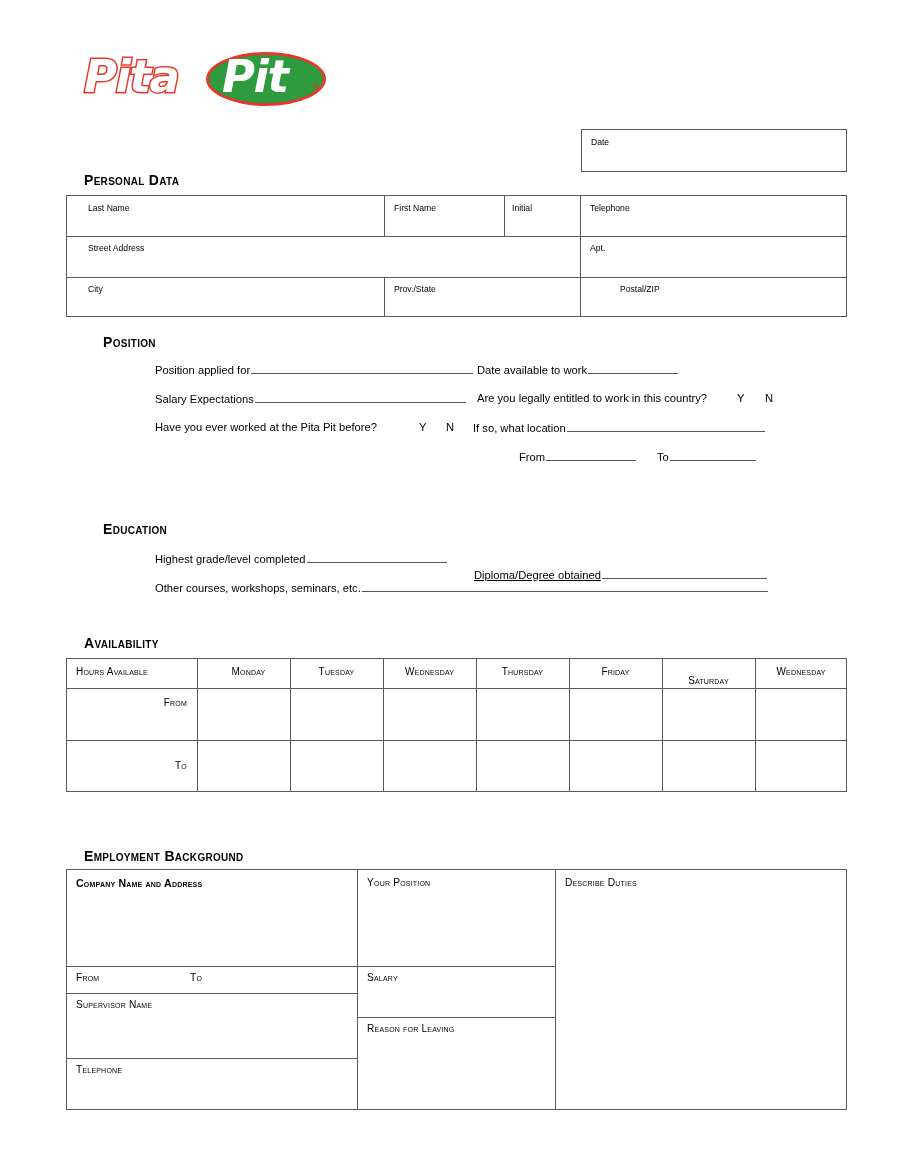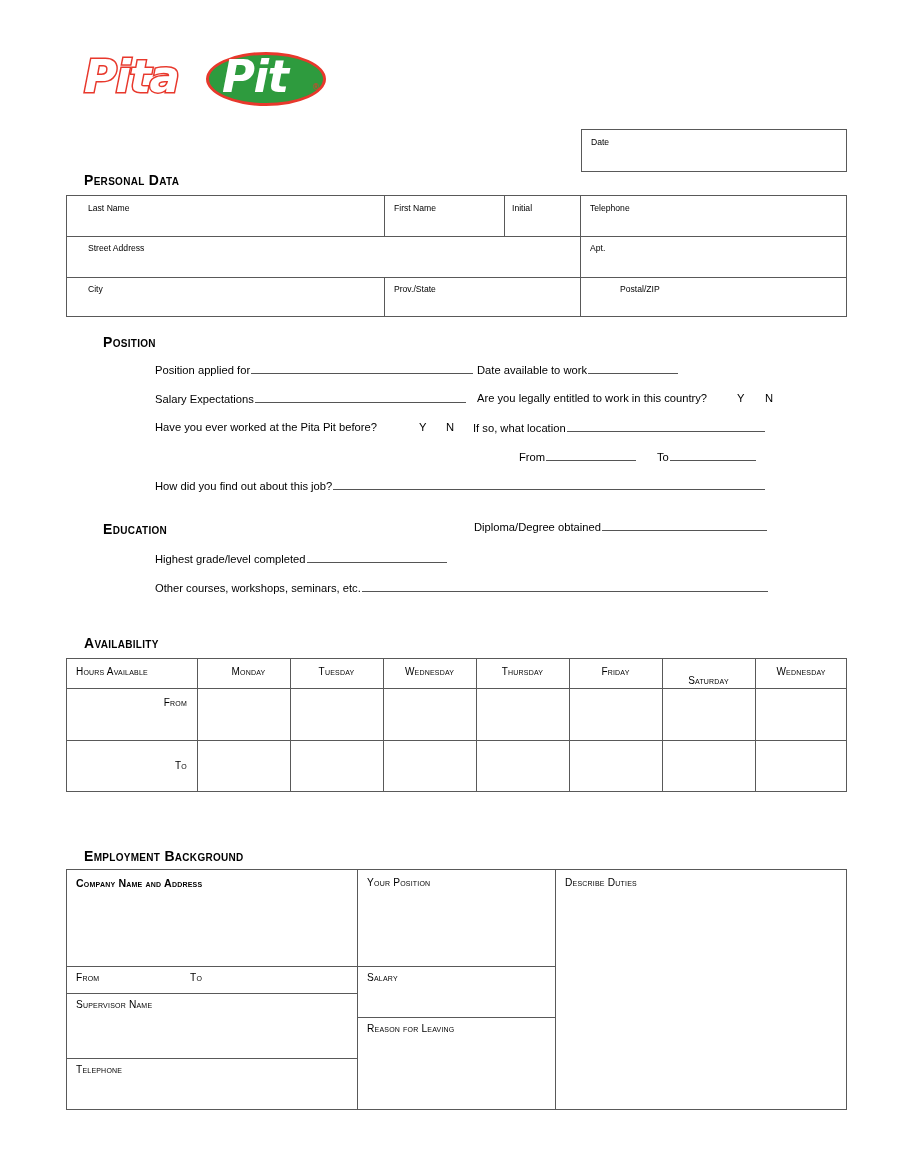--- a/index.html
+++ b/index.html
@@ -229,30 +229,27 @@
     <span>If so, what location</span><span class="rule" style="width:198px;"></span>
   </div>
 
   <div class="form-line" style="left:519px; top:450px;">
     <span>From</span><span class="rule" style="width:90px;"></span>
   </div>
   <div class="form-line" style="left:657px; top:450px;">
     <span>To</span><span class="rule" style="width:86px;"></span>
   </div>
 
-  <div class="form-line" style="left:155px; top:479px;">
-    <span>How did you find out about this job?</span><span class="rule" style="width:432px;"></span>
-  </div>
 
   <div class="section-heading" style="left:103px; top:521px;">Education</div>
 
   <div class="form-line" style="left:155px; top:552px;">
     <span>Highest grade/level completed</span><span class="rule" style="width:140px;"></span>
   </div>
-  <div class="form-line" style="left:474px; top:520px;">
+  <div class="form-line" style="left:474px; top:568px;text-decoration:underline;">
     <span>Diploma/Degree obtained</span><span class="rule" style="width:165px;"></span>
   </div>
   <div class="form-line" style="left:155px; top:581px;">
     <span>Other courses, workshops, seminars, etc.</span><span class="rule" style="width:406px;"></span>
   </div>
 
   <div class="section-heading" style="left:84px; top:635px;">Availability</div>
 
   <div class="box" style="left:66px; top:658px; width:781px; height:134px;"></div>
   <div class="hline" style="left:66px; top:688px; width:781px;"></div>

